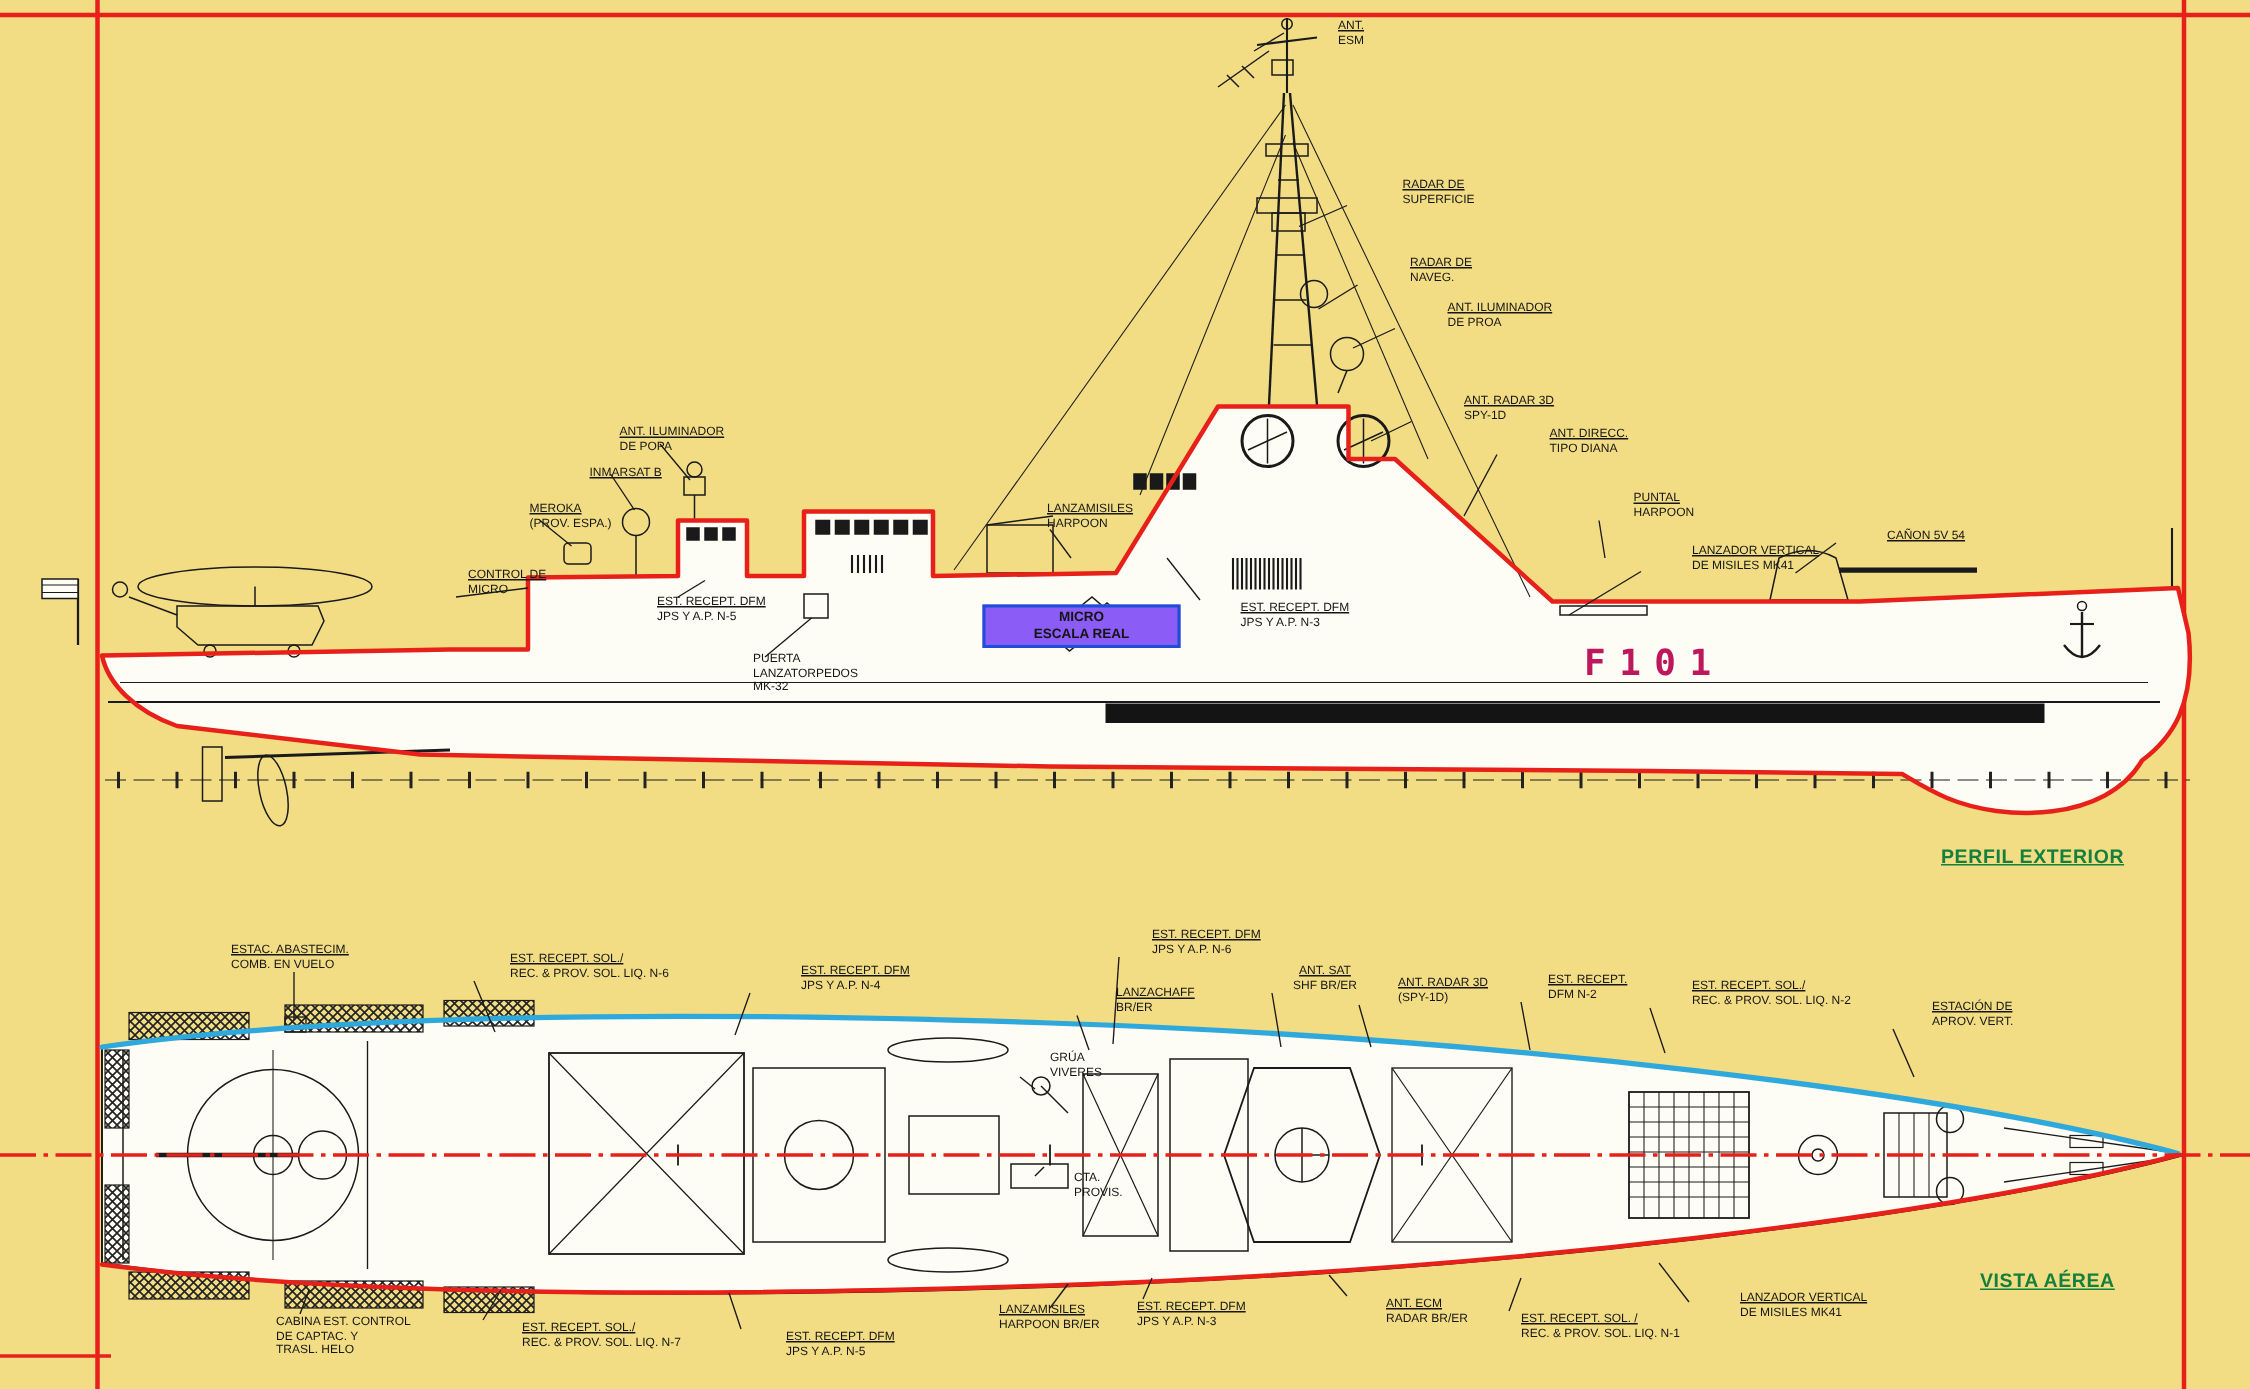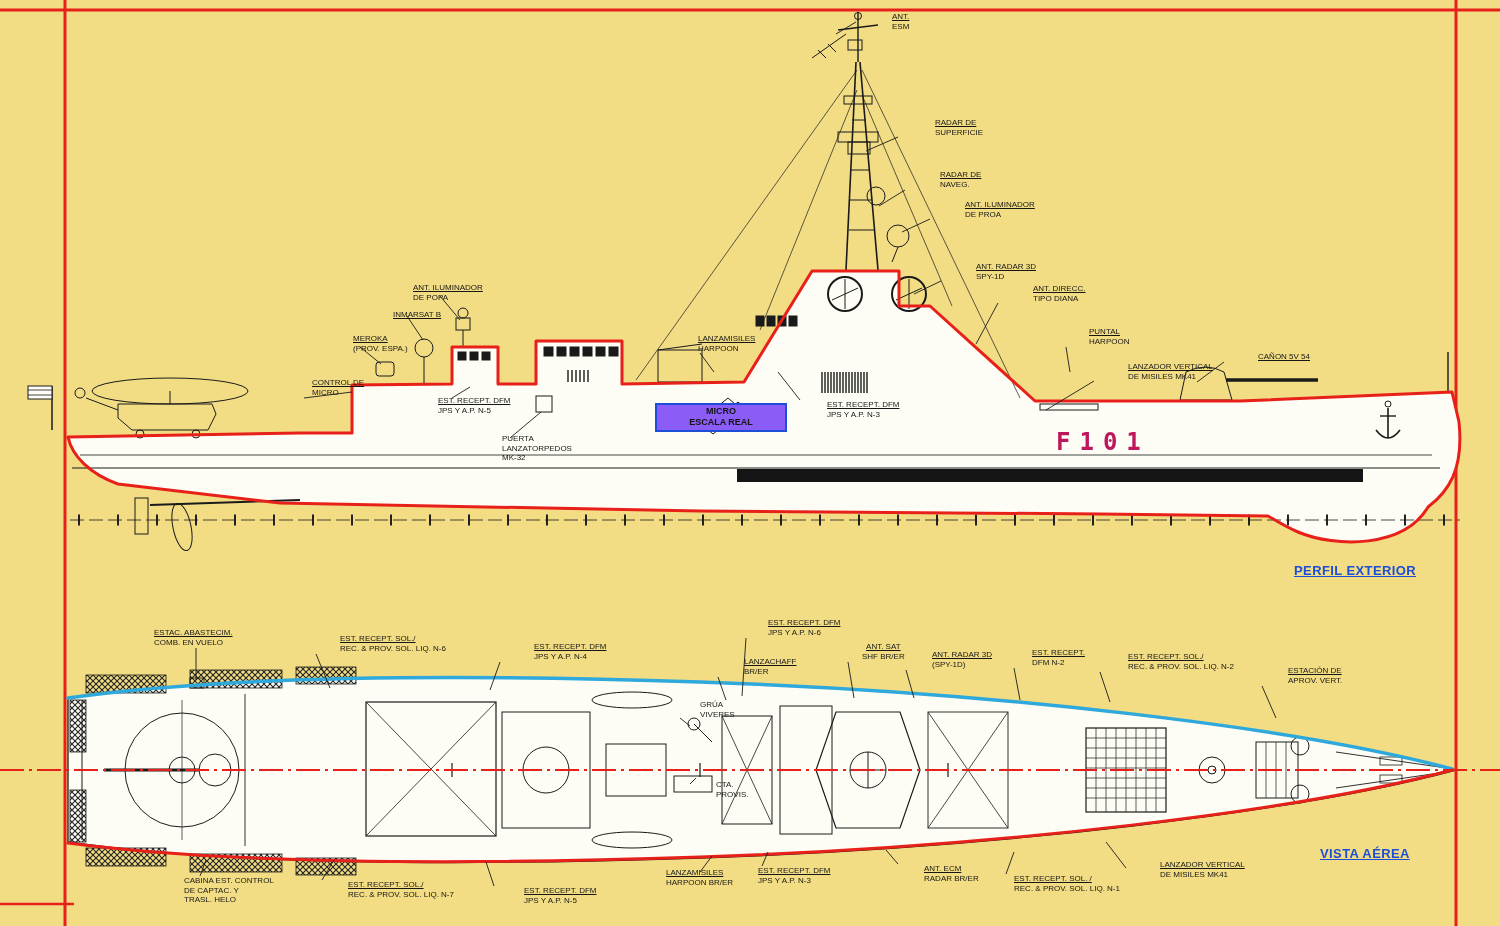--- a/index.html
+++ b/index.html
@@ -3,21 +3,21 @@
 <meta charset="utf-8">
 <style>
   html,body{margin:0;padding:0;background:#f2dd84;}
   .canvas{position:relative;width:1500px;height:926px;background:#f2dd84;overflow:hidden;
           font-family:"Liberation Sans",sans-serif;}
   svg{position:absolute;left:0;top:0;}
   .callout{position:absolute;font-size:8px;line-height:1.2;color:#161616;
            font-family:"Liberation Sans",sans-serif;letter-spacing:0px;white-space:nowrap;padding-left:32px;}
   .callout .ln{display:block;}
   .callout .ln.u{text-decoration:underline;}
-  .title{position:absolute;font-size:13px;font-weight:600;color:#1d4ed8;
+  .title{position:absolute;font-size:13px;font-weight:600;color:#15803d;
          text-decoration:underline;letter-spacing:0.4px;padding-left:14px;}
   .hull-id{position:absolute;left:1056px;top:428px;font-size:24px;font-weight:700;
            letter-spacing:9px;color:#be185d;font-family:"DejaVu Sans Mono",monospace;}
   .scale-box{position:absolute;left:655px;top:403px;width:128px;border:2px solid #1d4ed8;
              background:#8b5cf6;text-align:center;font-size:9px;font-weight:700;color:#141414;
              padding:1px 0;line-height:1.25;}
 </style>
 </head>
 <body>
 

